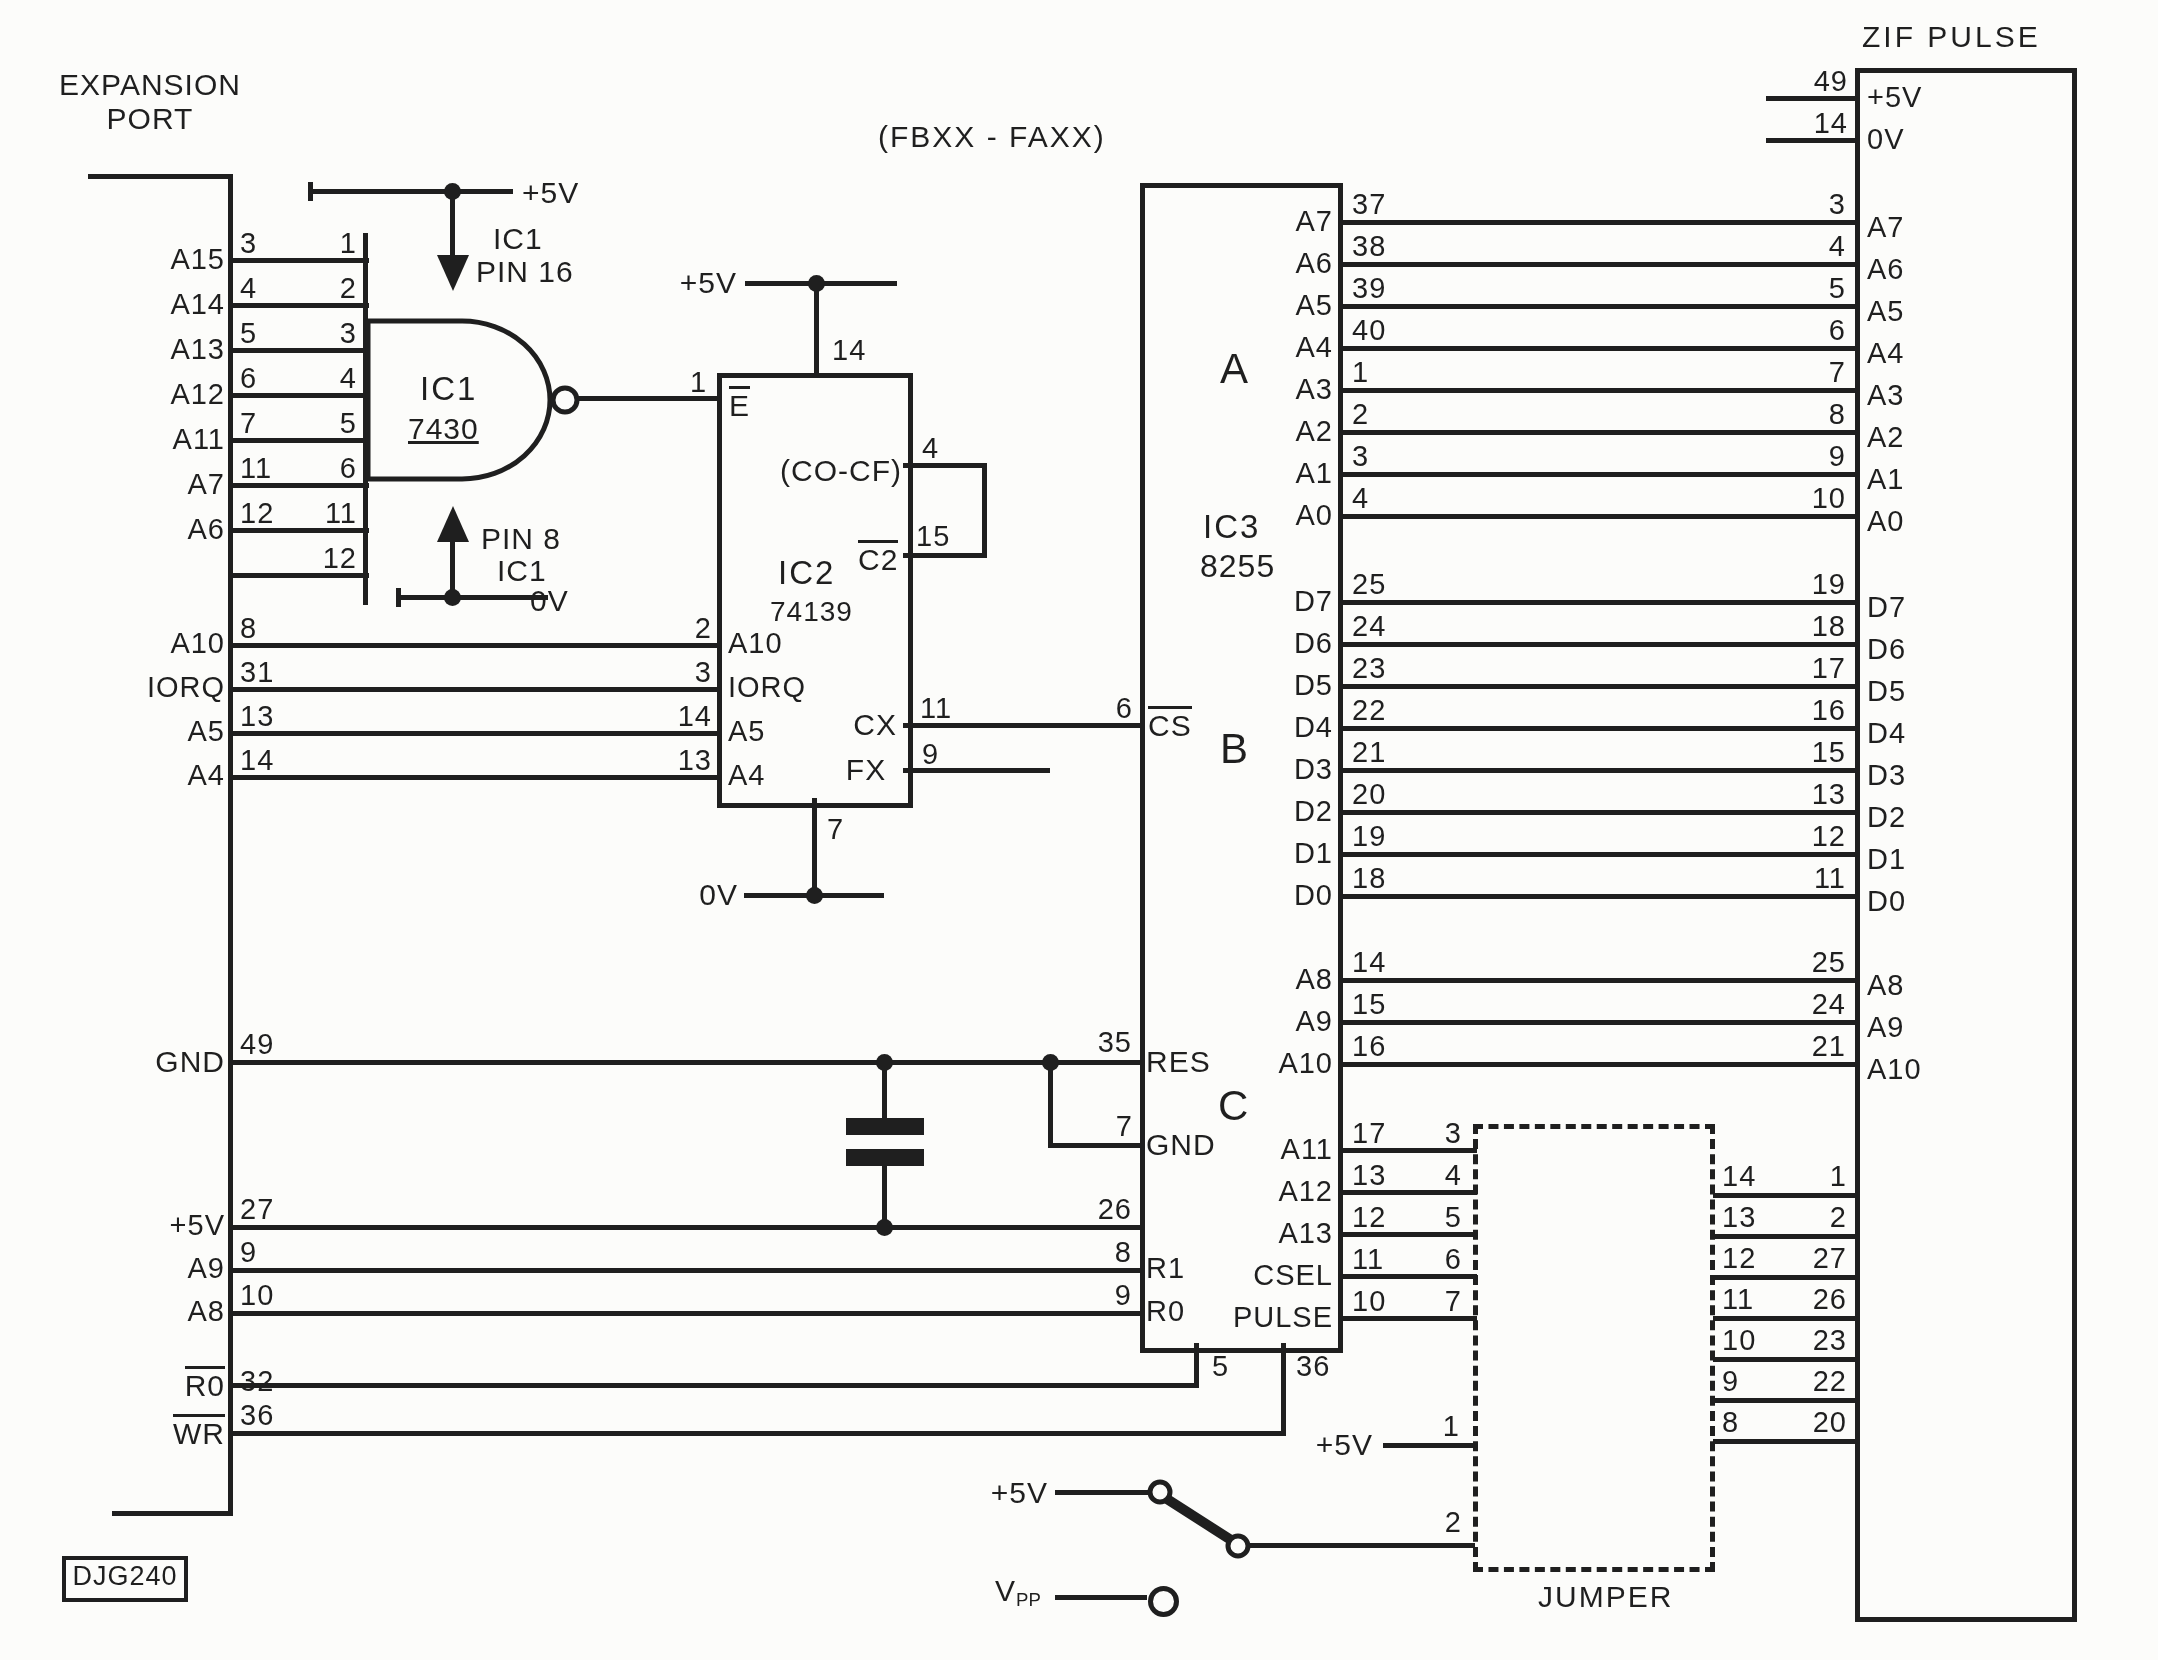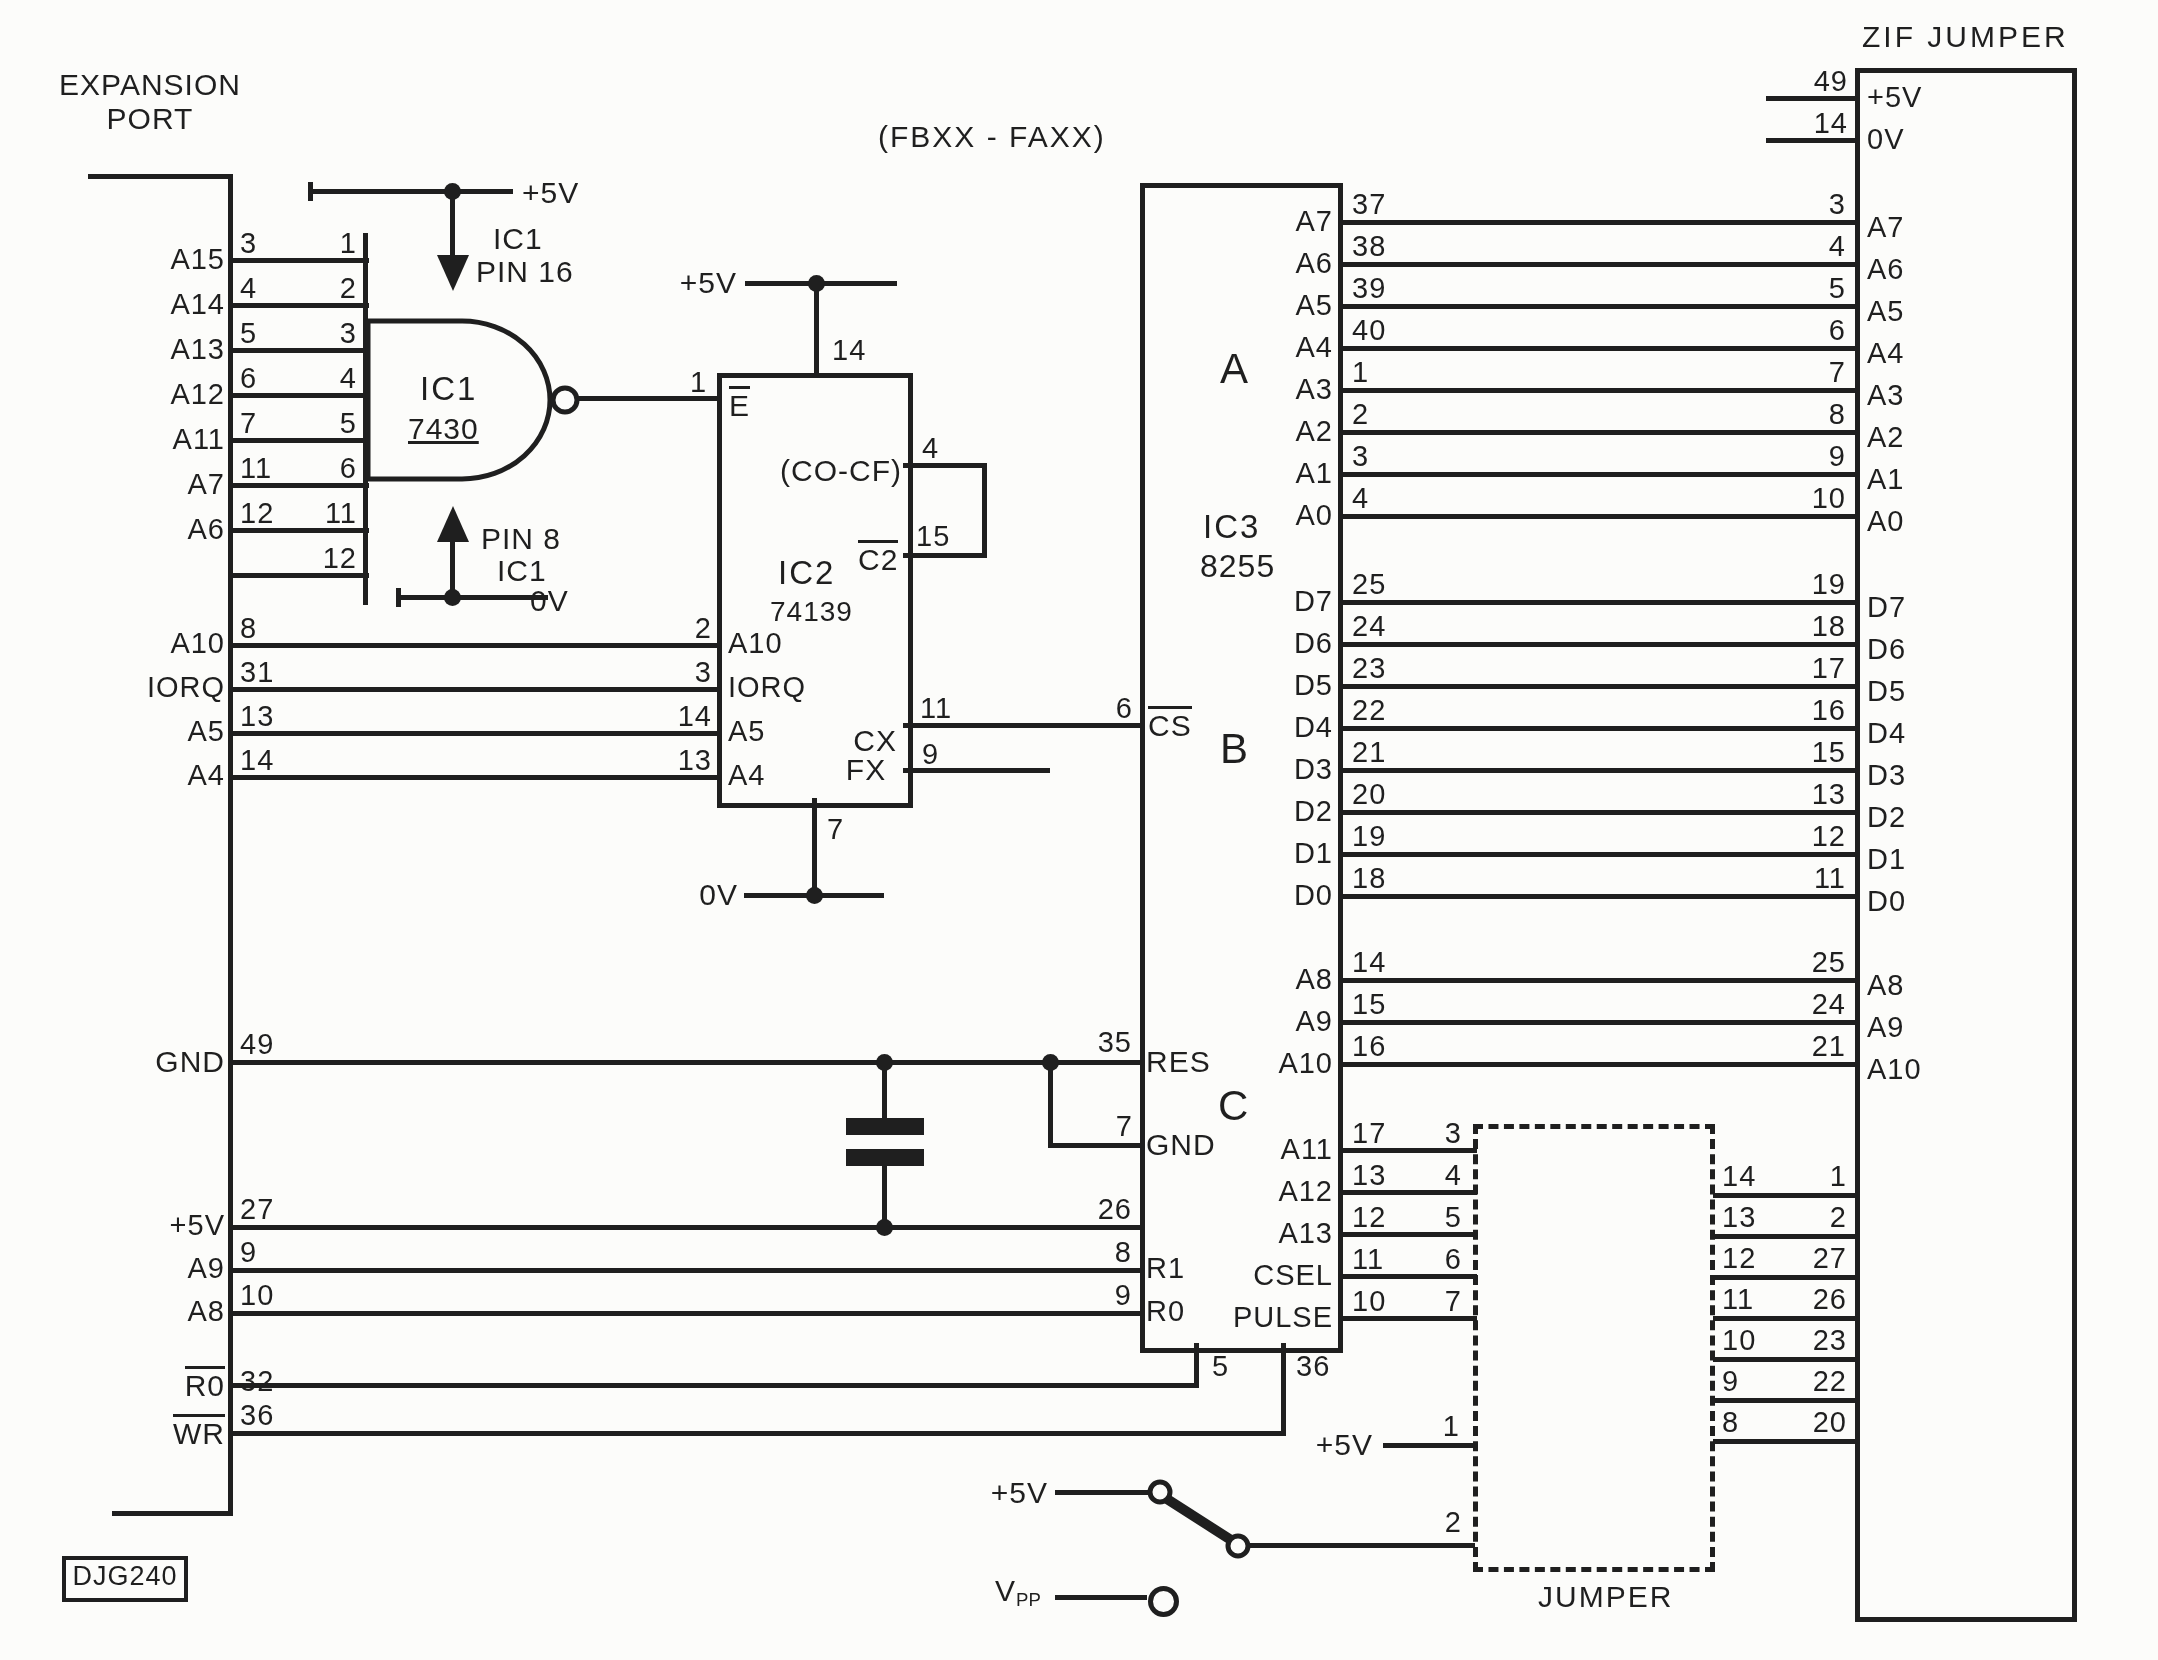--- a/index.html
+++ b/index.html
@@ -212,21 +212,21 @@
         <div class="wireI"></div>
         <span class="pin slI">A4</span>
         <span class="pin plI">14</span>
         <span class="pin p2I">13</span>
         <span class="pin s2I">A4</span>
       </div>
     </div>
 
   <div class="h" style="left:903px; top:723px; width:241px;"></div>
   <span class="pin" style="position:absolute; left:920px; top:694px;">11</span>
-  <span class="lbl rt" style="left:835px; top:710px; width:62px; position:absolute;margin-top:16px;">CX</span>
+  <span class="lbl rt" style="left:835px; top:710px; width:62px; position:absolute;">CX</span>
   <span class="pin rt" style="position:absolute; left:1098px; top:694px; width:35px;">6</span>
   <span class="lbl" style="left:1148px; top:706px; position:absolute;text-decoration:underline;"><span class="ovl">CS</span></span>
 
   <div class="h" style="left:903px; top:768px; width:147px;"></div>
   <span class="pin" style="position:absolute; left:922px; top:740px;">9</span>
   <span class="lbl rt" style="left:835px; top:755px; width:62px; position:absolute;text-align:center;">FX</span>
 
   <div class="v" style="left:812px; top:798px; height:97px;"></div>
   <span class="pin" style="position:absolute; left:827px; top:815px;">7</span>
   <div class="h" style="left:744px; top:893px; width:140px;"></div>
@@ -528,21 +528,21 @@
     <circle cx="102" cy="74" r="10" fill="#fcfcfa" stroke="#1f1f1f" stroke-width="5"></circle>
   </svg>
   <div class="h" style="left:1250px; top:1543px; width:225px;"></div>
   <span class="pin rt" style="position:absolute; left:1410px; top:1508px; width:52px;">2</span>
 
   <div class="lbl" style="left:995px; top:1576px;"><span>V</span><span class="sub">PP</span></div>
   <div class="h" style="left:1055px; top:1595px; width:92px;"></div>
   <div class="circle" style="left:1148px; top:1586px;"></div>
 
   <div class="box" style="left:1855px; top:68px; width:212px; height:1544px;"></div>
-  <div class="lbl" style="left:1862px; top:22px; letter-spacing:3px;">ZIF JUMPER</div>
+  <div class="lbl" style="left:1862px; top:22px; letter-spacing:3px;">ZIF PULSE</div>
 
   <div class="rephost">
 
   <div class="row" style="top: 98px;">
         <div class="wireV"></div>
         <span class="pin plV">49</span>
         <span class="pin srV">+5V</span>
       </div>
       <div class="row" style="top: 140px;">
         <div class="wireV"></div>

